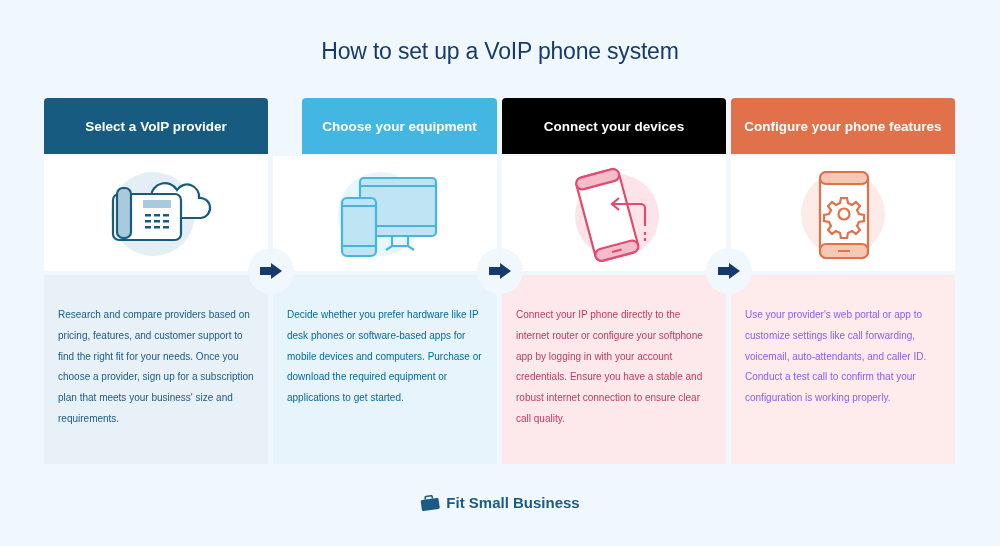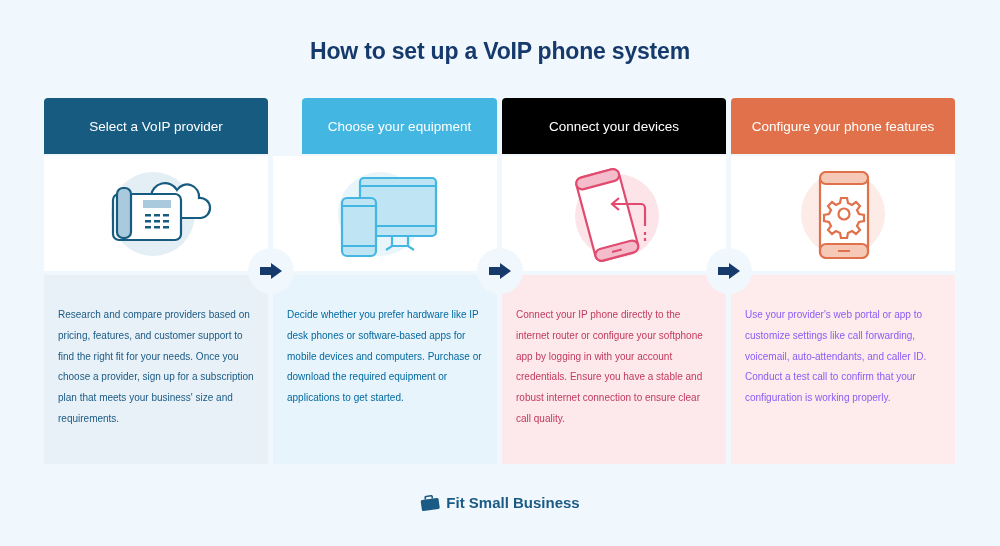--- a/index.html
+++ b/index.html
@@ -1,20 +1,20 @@
 <!DOCTYPE html>
 <html><head>
 <meta charset="utf-8">
 <style>
   * { box-sizing: border-box; margin: 0; padding: 0; }
   html, body { width: 1000px; height: 546px; overflow: hidden; }
   body { background: #f1f8fd; font-family: "Liberation Sans", sans-serif; position: relative; }
-  .title { position: absolute; left: 0; top: 38px; width: 1000px; text-align: center; font-size: 23px; font-weight: bold; color: #163a6c; letter-spacing: -0.2px; }
+  .title { position: absolute; left: 0; top: 38px; width: 1000px; text-align: center; font-size: 23px; font-weight: normal; color: #163a6c; letter-spacing: -0.2px; }
   .col { position: absolute; top: 98px; width: 224px; height: 366px; }
-  .col .head { height: 56px; border-radius: 4px 4px 0 0; display: flex; align-items: center; justify-content: center; color: #fff; font-size: 13.5px; font-weight: normal; }
+  .col .head { height: 56px; border-radius: 4px 4px 0 0; display: flex; align-items: center; justify-content: center; color: #fff; font-size: 13.5px; font-weight: bold; }
   .col .pic { height: 115px; background: #fff; margin-top: 2px; display: flex; align-items: center; justify-content: center; }
   .col .body { height: 189px; margin-top: 4px; padding: 30px 14px 0 14px; font-size: 10px; line-height: 20.8px; }
   .c1 { left: 44px; } .c2 { left: 273px; } .c3 { left: 502px; } .c4 { left: 731px; }
   .c1 .head { background: #175c80; } .c1 .body { background: #e8f1f7; color: #1b5a84; }
   .c2 .head { background: #43b7e2; margin-left: 29px; } .c2 .body { background: #e7f4fb; color: #0369a1; }
   .c3 .head { background: #000000; } .c3 .body { background: #fde9ec; color: #c23a5c; }
   .c4 .head { background: #e1714a; } .c4 .body { background: #fdeceb; color: #8b5cf6; }
   .arrow { position: absolute; top: 248px; width: 46px; height: 46px; border-radius: 50%; background: #f1f8fd; display: flex; align-items: center; justify-content: center; }
   .a1 { left: 248px; } .a2 { left: 477px; } .a3 { left: 706px; }
   .footer { position: absolute; top: 494px; left: 0; width: 1000px; display: flex; justify-content: center; align-items: center; gap: 6px; }

